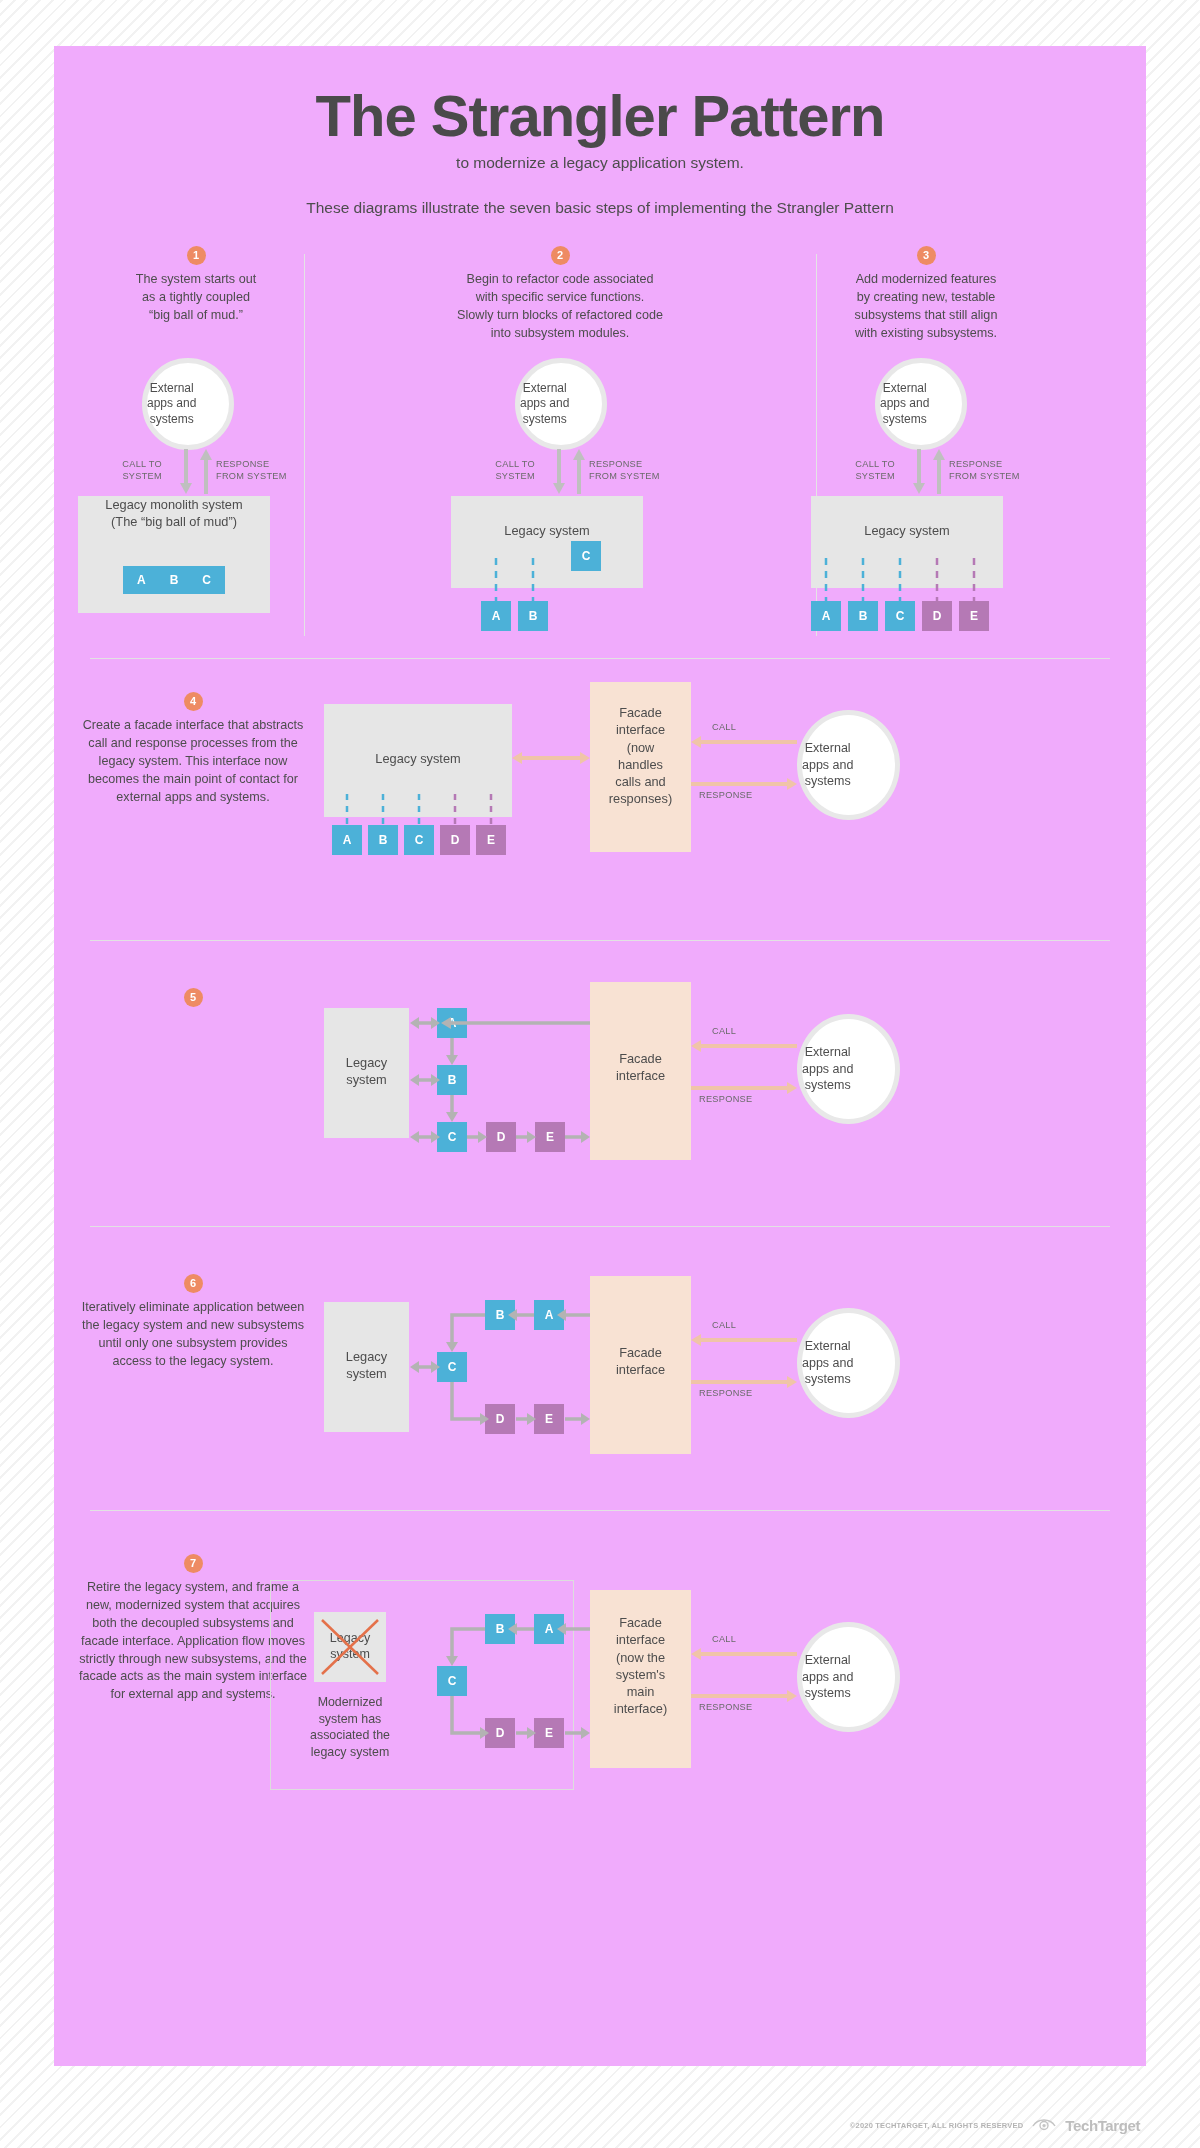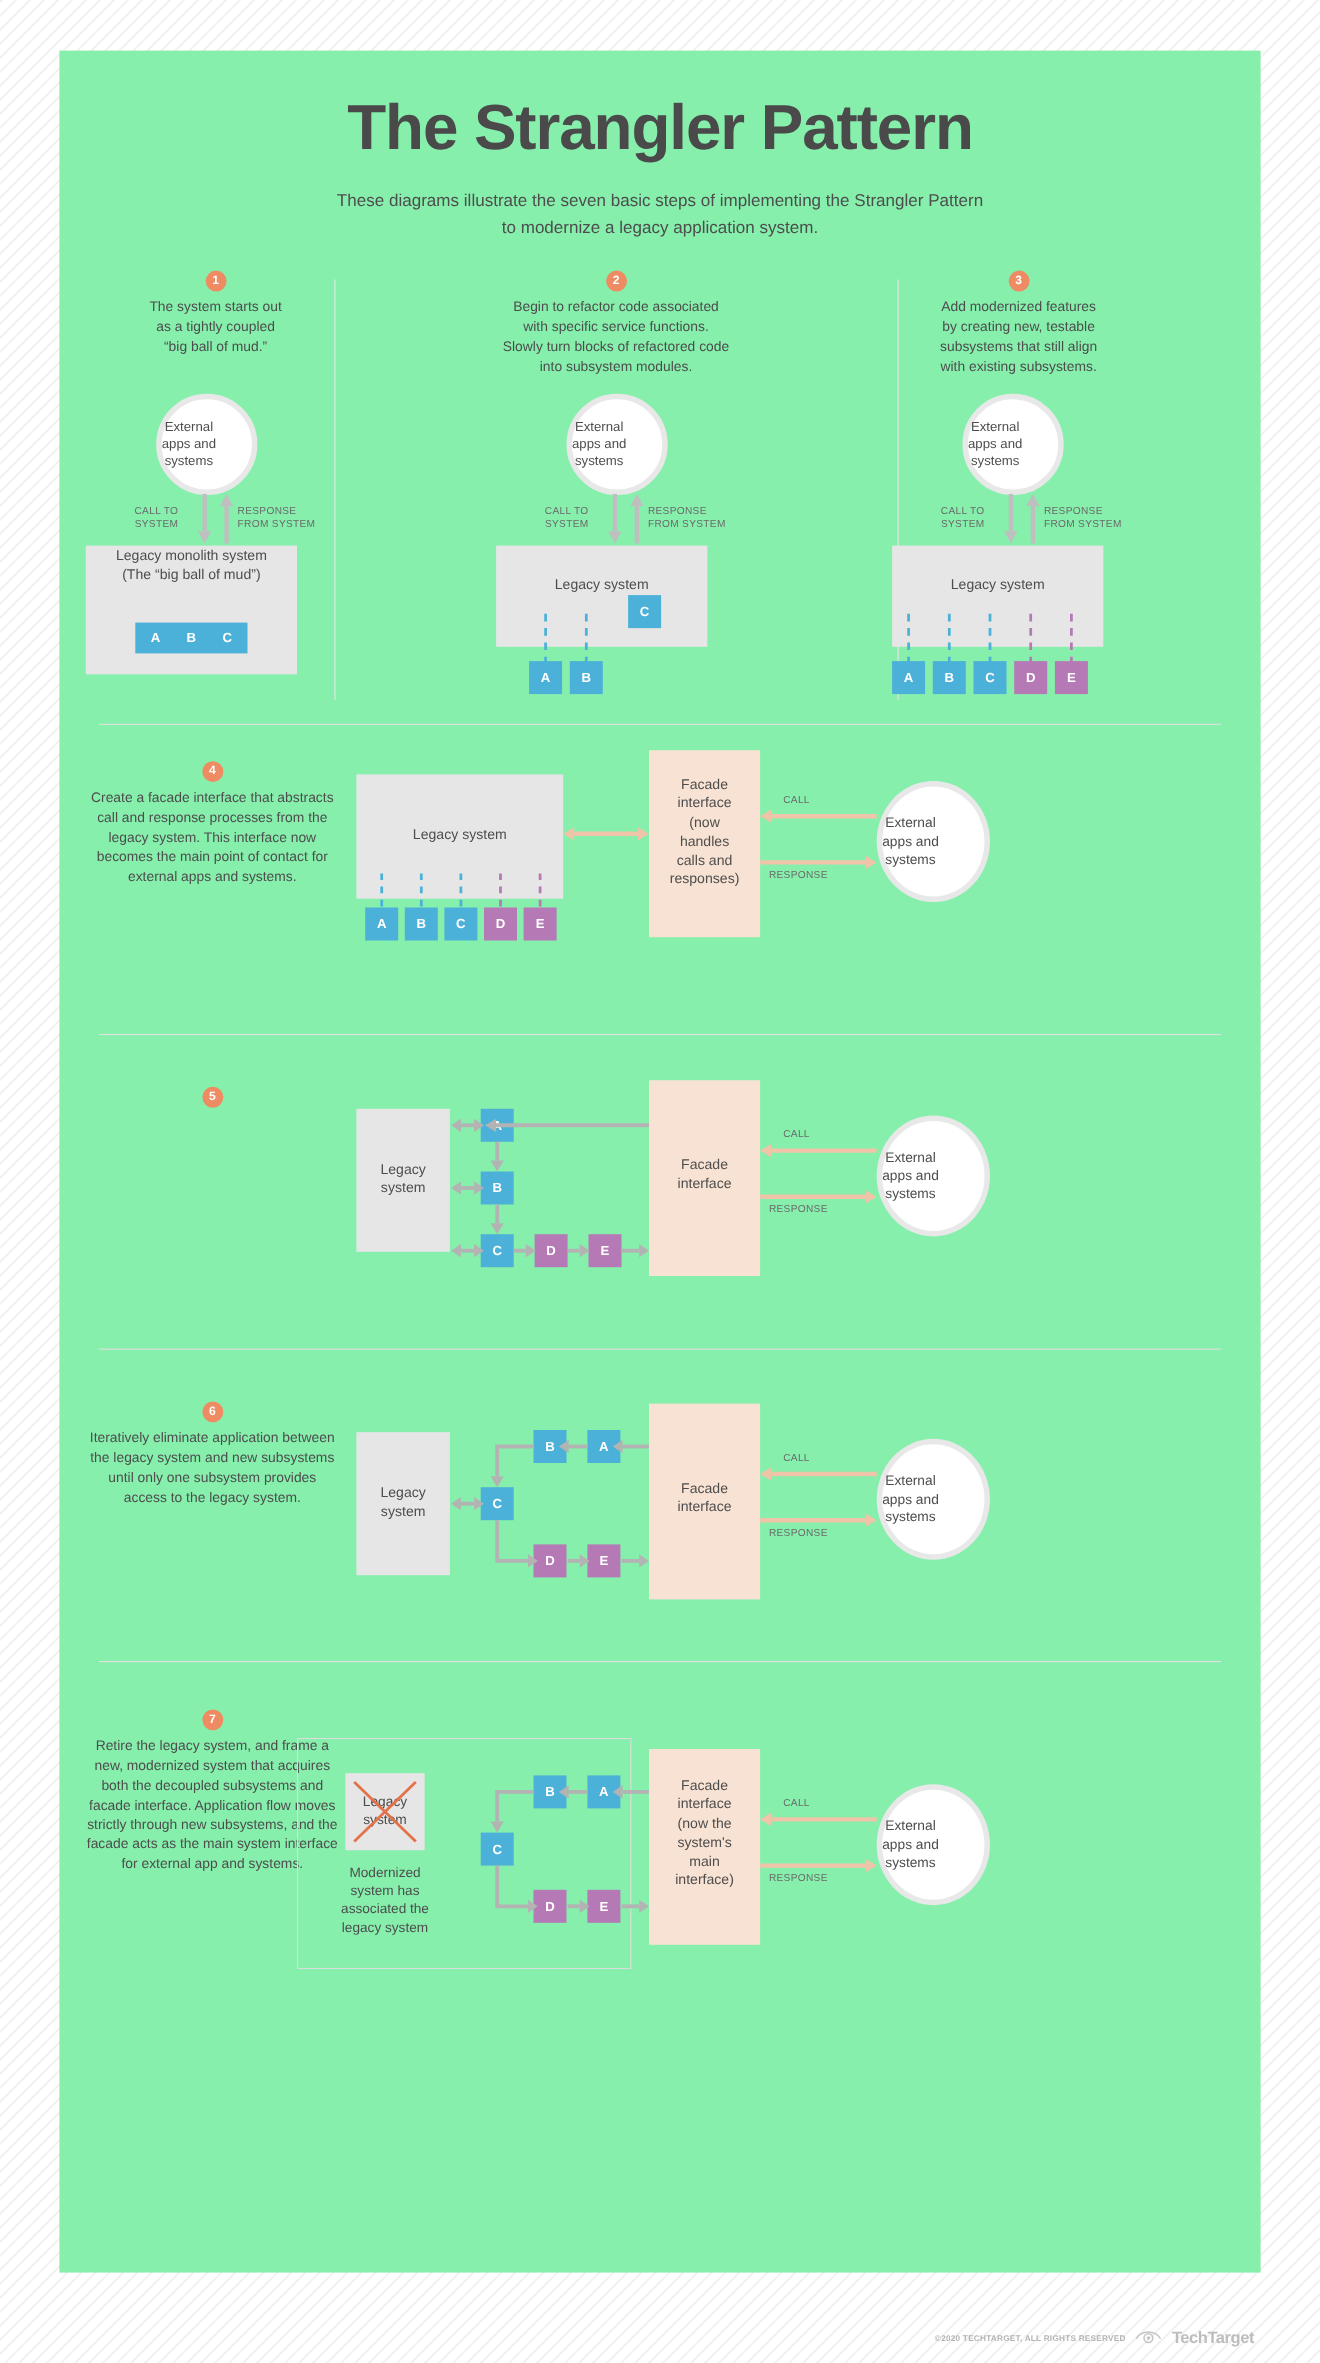--- a/index.html
+++ b/index.html
@@ -16,21 +16,21 @@
     min-height: 2148px;
     position: relative;
   }
 
   .sheet {
     position: absolute;
     left: 54px;
     top: 46px;
     width: 1092px;
     height: 2020px;
-    background: #86efac;
+    background: #f0abfc;
   }
 
   
   .title {
     text-align: center;
     font-size: 58px;
     font-weight: bold;
     color: #4a4a4a;
     letter-spacing: -1px;
     padding-top: 36px;
@@ -96,22 +96,22 @@
 
   svg { display: block; overflow: visible; }
 </style>
 </head>
 <body>
 
 <div class="sheet">
 
   <div class="title">The Strangler Pattern</div>
   <div>
+    <div class="subtitle" style="margin-top:2px">to modernize a legacy application system.</div>
     <div class="subtitle">These diagrams illustrate the seven basic steps of implementing the Strangler Pattern</div>
-    <div class="subtitle" style="margin-top:2px">to modernize a legacy application system.</div>
   </div>
 
   <div class="toprow">
     <div class="vdiv" style="left:250px"></div>
     <div class="vdiv" style="left:762px"></div>
 
     <div class="col" style="left:-28px">
       <div class="colhead">
         <div class="step-num">1</div>
         <div class="step-text">

